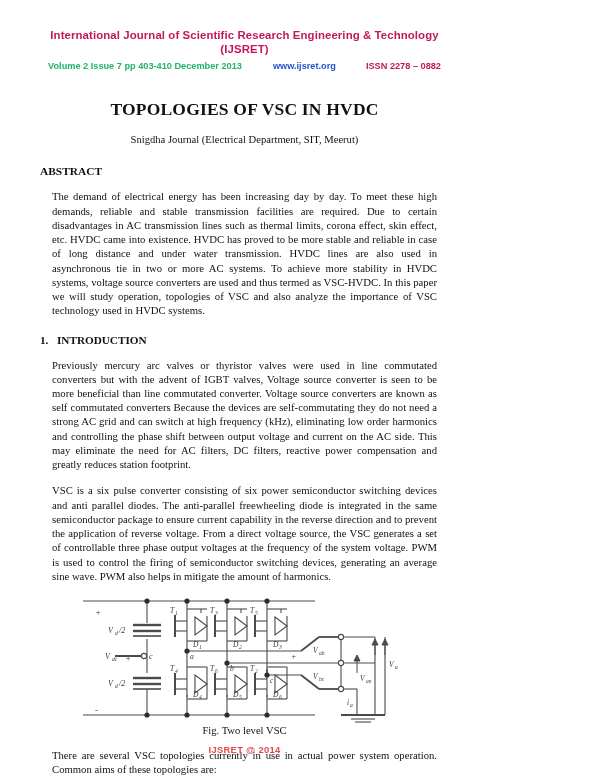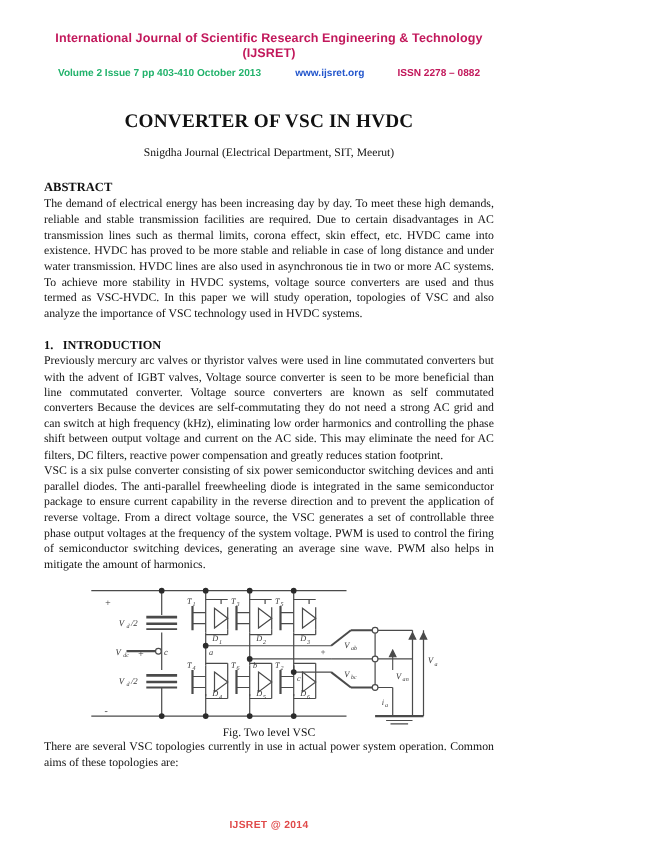--- a/index.html
+++ b/index.html
@@ -73,21 +73,21 @@
   .abstract-head {
     font-weight: bold;
     font-size: 11.4px;
     margin-top: 20px;
     margin-bottom: 1px;
   }
   p.body-text {
     font-size: 10.7px;
     line-height: 1.33;
     text-align: justify;
-    margin: 0;
+    margin: 12px;
     text-indent: 0;
     hyphens: none;
   }
 
   
   .figure-wrap {
     margin-top: 10px;
     text-align: center;
   }
   .figure-caption {
@@ -117,25 +117,25 @@
   }
 </style>
 </head>
 <body>
 
 <div class="page">
 
   <div class="journal-header">
     <div class="journal-title">International Journal of Scientific Research Engineering &amp; Technology (IJSRET)</div>
     <div class="journal-meta">
-      <span class="jm-vol">Volume 2 Issue 7   pp 403-410   October 2013</span><span class="jm-url">www.ijsret.org</span><span class="jm-issn">ISSN 2278 – 0882</span>
+      <span class="jm-vol">Volume 2 Issue 7   pp 403-410   December 2013</span><span class="jm-url">www.ijsret.org</span><span class="jm-issn">ISSN 2278 – 0882</span>
     </div>
   </div>
 
-  <div class="paper-title">CONVERTER OF VSC IN HVDC</div>
+  <div class="paper-title">TOPOLOGIES OF VSC IN HVDC</div>
   <div class="paper-author">Snigdha Journal (Electrical Department, SIT, Meerut)</div>
 
   <div class="abstract-head">ABSTRACT</div>
   <p class="body-text">The demand of electrical energy has been increasing day by day. To meet these high demands, reliable and stable transmission facilities are required. Due to certain disadvantages in AC transmission lines such as thermal limits, corona effect, skin effect, etc. HVDC came into existence. HVDC has proved to be more stable and reliable in case of long distance and under water transmission. HVDC lines are also used in asynchronous tie in two or more AC systems. To achieve more stability in HVDC systems, voltage source converters are used and thus termed as VSC-HVDC. In this paper we will study operation, topologies of VSC and also analyze the importance of VSC technology used in HVDC systems.</p>
 
   <div class="section-head numbered">
     <span class="num">1.</span><span>INTRODUCTION</span>
   </div>
   <p class="body-text">Previously mercury arc valves or thyristor valves were used in line commutated converters but with the advent of IGBT valves, Voltage source converter is seen to be more beneficial than line commutated converter. Voltage source converters are known as self commutated converters Because the devices are self-commutating they do not need a strong AC  grid and can switch at high frequency (kHz), eliminating low order harmonics and controlling the phase shift between output voltage and current on the AC  side. This may eliminate the need for AC filters, DC  filters, reactive power compensation and greatly reduces station footprint.</p>
 

